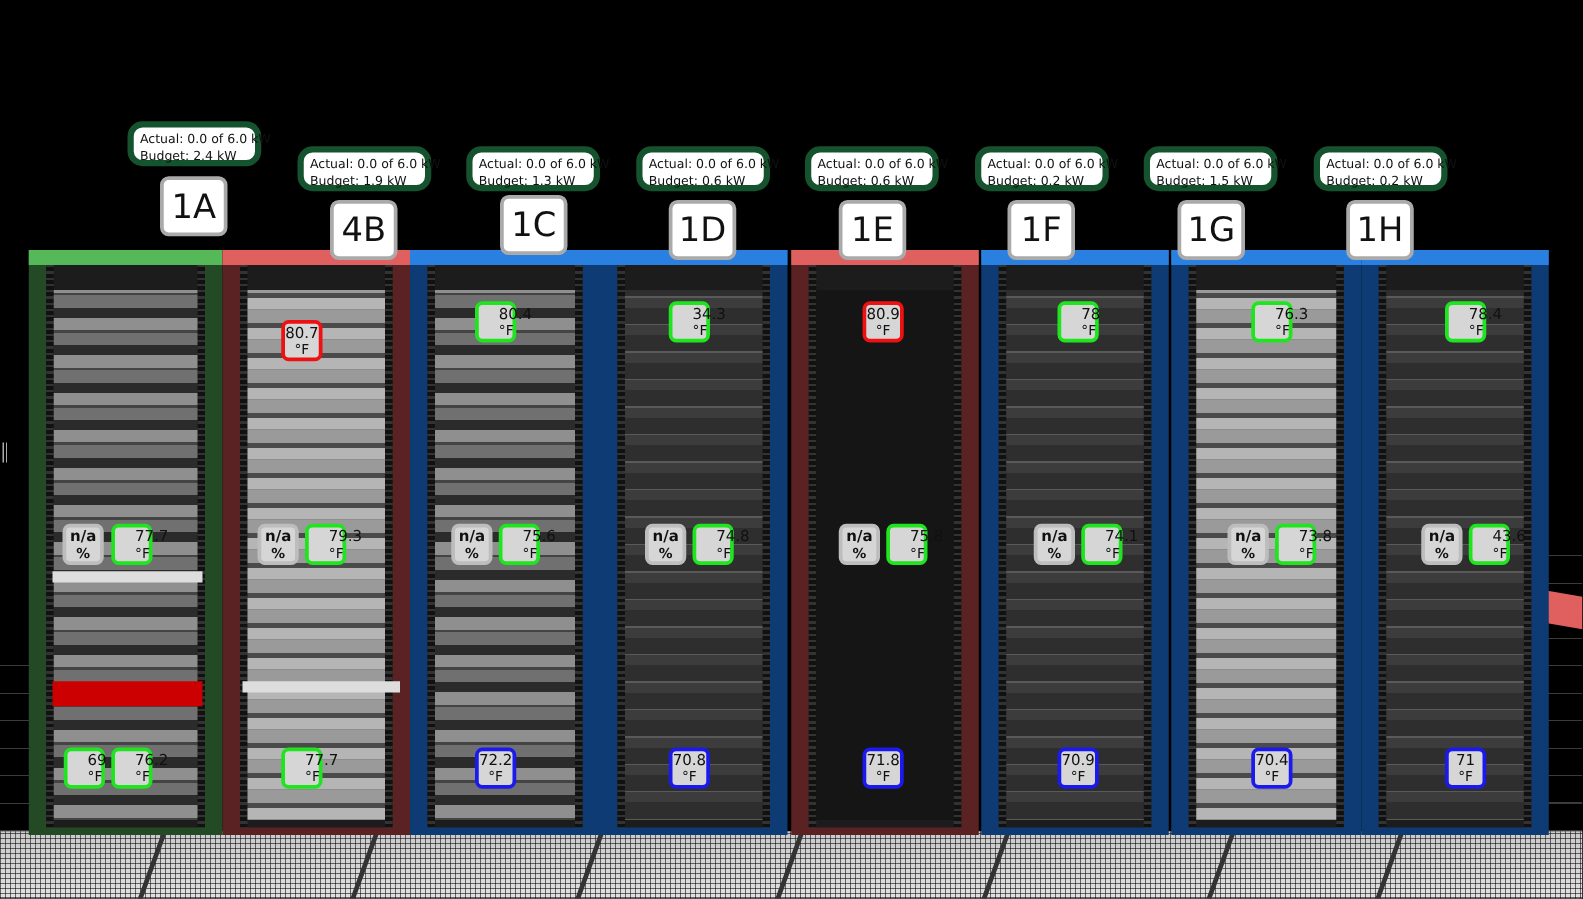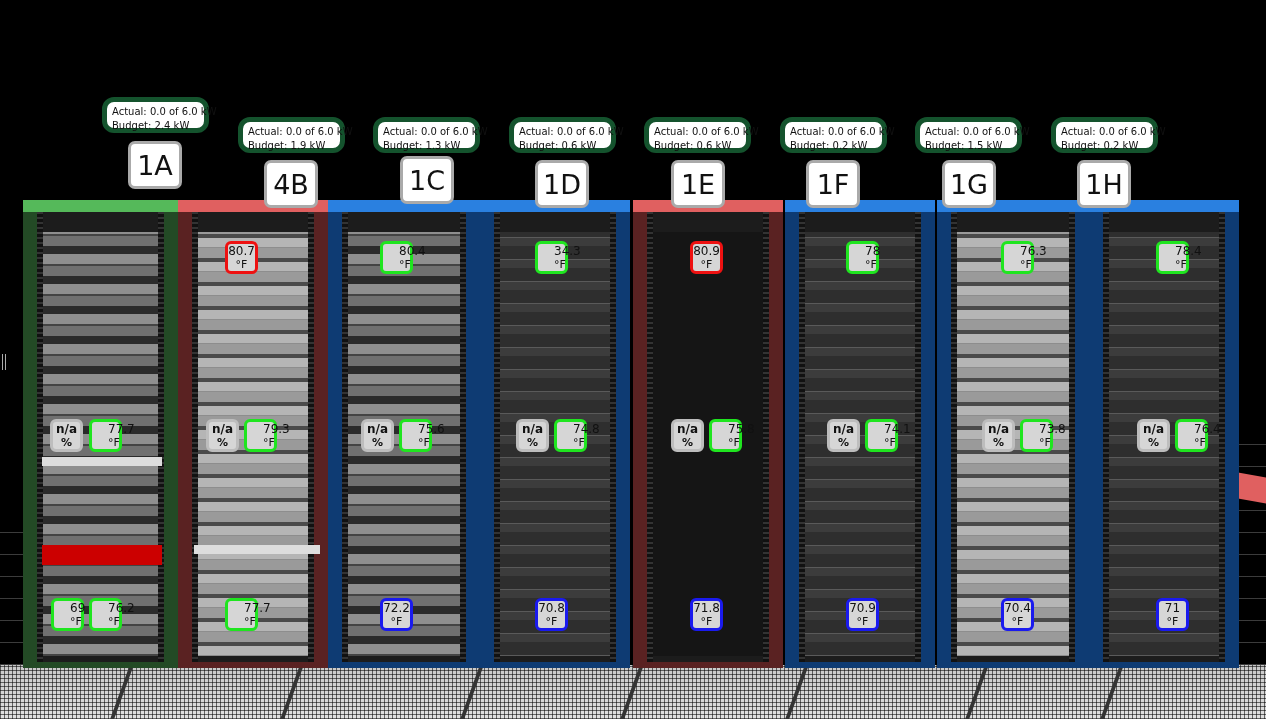--- a/index.html
+++ b/index.html
@@ -193,21 +193,21 @@
   <div class="rack-label" style="left:671px;top:160px">1E</div>
   <div class="rack-label" style="left:806px;top:160px">1F</div>
   <div class="rack-label" style="left:942px;top:160px">1G</div>
   <div class="rack-label" style="left:1077px;top:160px">1H</div>
 
   <div class="sensor s-gray" style="left:50px;top:419px"><span>n/a</span><span class="u">%</span></div>
   <div class="sensor s-green" style="left:89px;top:419px"><span>77.7</span><span class="u">°F</span></div>
   <div class="sensor s-green" style="left:51px;top:598px"><span>69</span><span class="u">°F</span></div>
   <div class="sensor s-green" style="left:89px;top:598px"><span>76.2</span><span class="u">°F</span></div>
 
-  <div class="sensor s-red" style="left:225px;top:241px"><span>80.7</span><span class="u">°F</span></div>
+  <div class="sensor s-red" style="left:225px;top:256px"><span>80.7</span><span class="u">°F</span></div>
   <div class="sensor s-gray" style="left:206px;top:419px"><span>n/a</span><span class="u">%</span></div>
   <div class="sensor s-green" style="left:244px;top:419px"><span>79.3</span><span class="u">°F</span></div>
   <div class="sensor s-green" style="left:225px;top:598px"><span>77.7</span><span class="u">°F</span></div>
 
   <div class="sensor s-green" style="left:380px;top:241px"><span>80.4</span><span class="u">°F</span></div>
   <div class="sensor s-gray" style="left:361px;top:419px"><span>n/a</span><span class="u">%</span></div>
   <div class="sensor s-green" style="left:399px;top:419px"><span>75.6</span><span class="u">°F</span></div>
   <div class="sensor s-blue" style="left:380px;top:598px"><span>72.2</span><span class="u">°F</span></div>
 
   <div class="sensor s-green" style="left:535px;top:241px"><span>34.3</span><span class="u">°F</span></div>
@@ -225,16 +225,16 @@
   <div class="sensor s-green" style="left:865px;top:419px"><span>74.1</span><span class="u">°F</span></div>
   <div class="sensor s-blue" style="left:846px;top:598px"><span>70.9</span><span class="u">°F</span></div>
 
   <div class="sensor s-green" style="left:1001px;top:241px"><span>76.3</span><span class="u">°F</span></div>
   <div class="sensor s-gray" style="left:982px;top:419px"><span>n/a</span><span class="u">%</span></div>
   <div class="sensor s-green" style="left:1020px;top:419px"><span>73.8</span><span class="u">°F</span></div>
   <div class="sensor s-blue" style="left:1001px;top:598px"><span>70.4</span><span class="u">°F</span></div>
 
   <div class="sensor s-green" style="left:1156px;top:241px"><span>78.4</span><span class="u">°F</span></div>
   <div class="sensor s-gray" style="left:1137px;top:419px"><span>n/a</span><span class="u">%</span></div>
-  <div class="sensor s-green" style="left:1175px;top:419px"><span>76.4</span><span class="u">°F</span></div>
+  <div class="sensor s-green" style="left:1175px;top:419px"><span>43.6</span><span class="u">°F</span></div>
   <div class="sensor s-blue" style="left:1156px;top:598px"><span>71</span><span class="u">°F</span></div>
 
 </div>
 
 </body></html>

